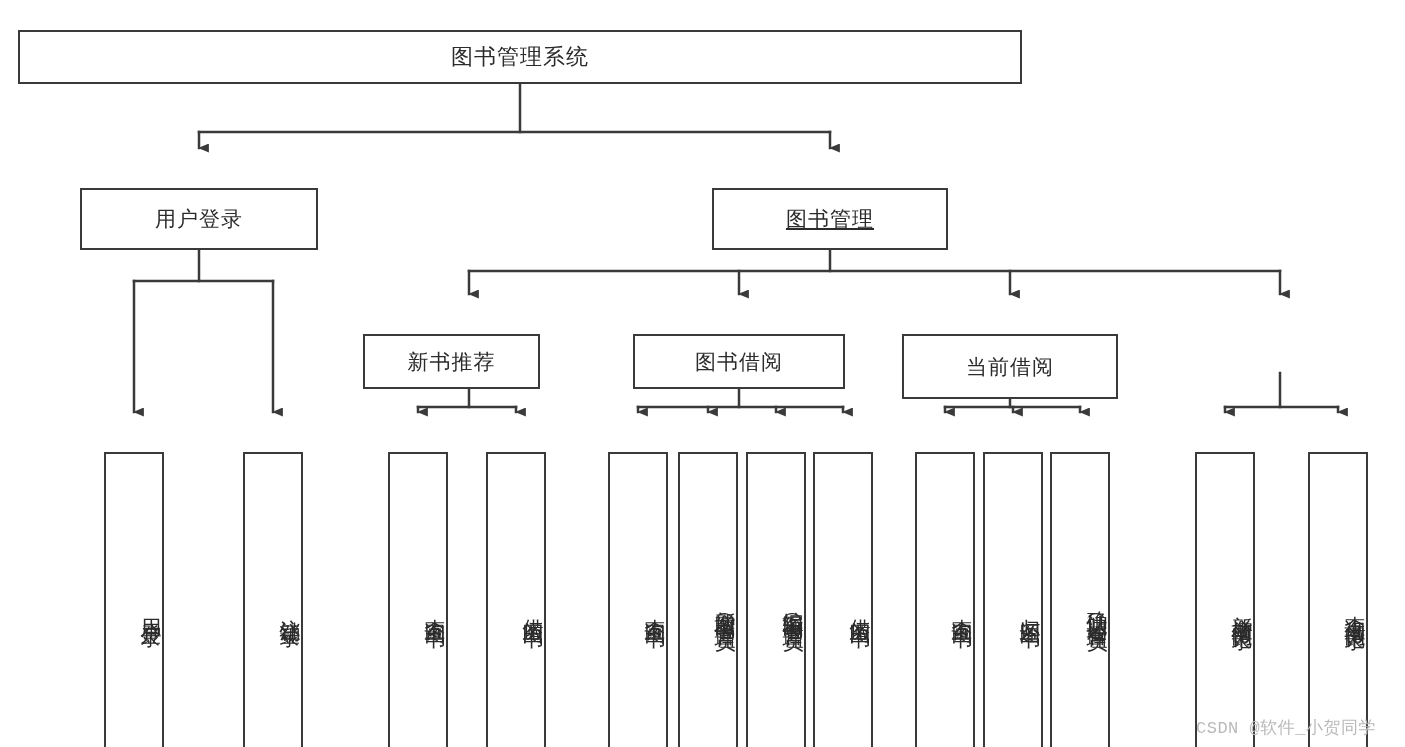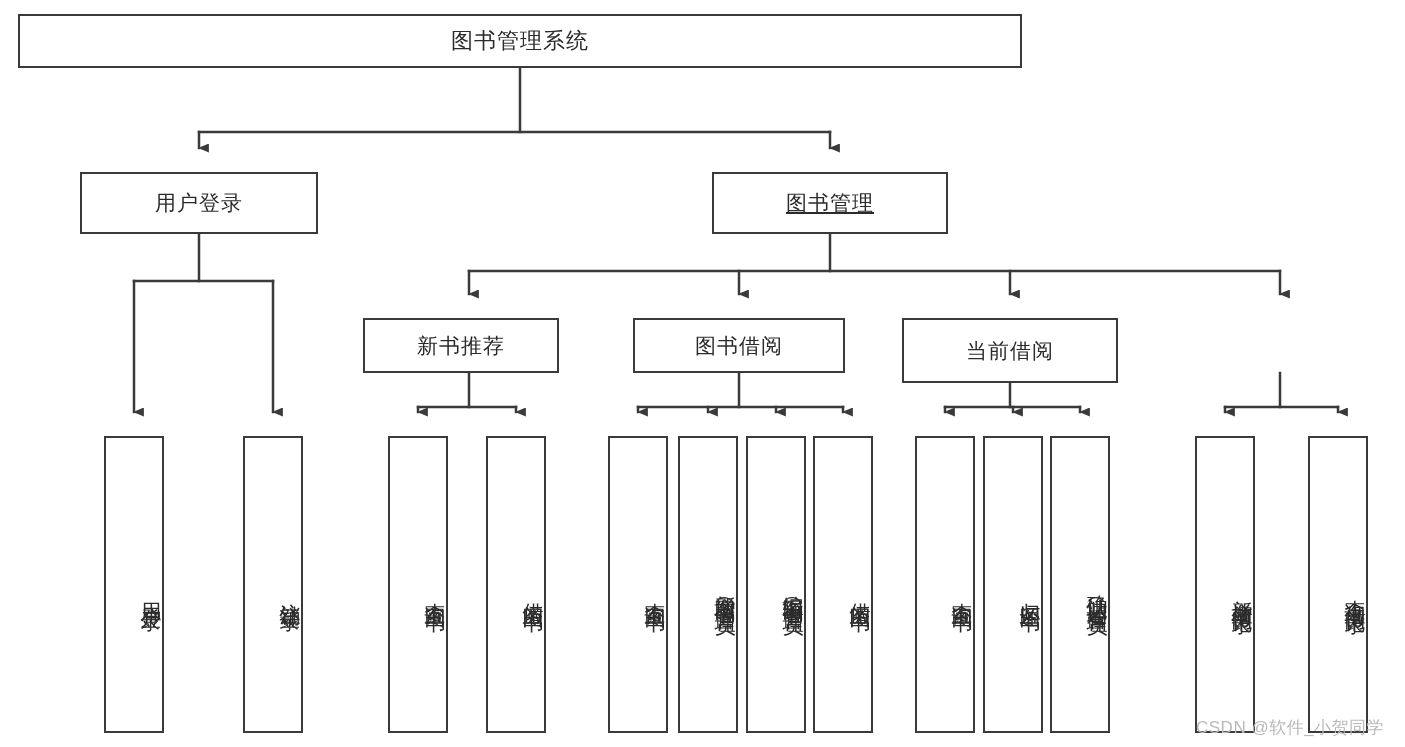--- a/index.html
+++ b/index.html
@@ -28,20 +28,21 @@
   }
   .node {
     position: absolute;
     box-sizing: border-box;
     background: #ffffff;
     border: 2px solid #3a3a3a;
     display: flex;
     align-items: center;
     justify-content: center;
     color: #2b2b2b;
+    margin-top: 16px;
   }
   .node.horiz {
     font-size: 21px;
     letter-spacing: 1px;
     line-height: 1.1;
     text-align: center;
   }
   .node.root {
     font-size: 22px;
   }
@@ -58,20 +59,21 @@
   .node-label {
     display: block;
     white-space: nowrap;
   }
   .watermark {
     position: absolute;
     font-size: 17px;
     color: #b9b9b9;
     white-space: nowrap;
     letter-spacing: 0.5px;
+    font-family: Liberation Mono, monospace;
   }
 </style>
 </head>
 <body>
 
 <div id="diagram-root">
 
   <svg class="connectors" viewBox="0 0 1405 747" xmlns="http://www.w3.org/2000/svg">
     <defs>
       <marker id="arrow" viewBox="0 0 10 12" refX="5" refY="11" markerWidth="9" markerHeight="11" orient="auto-start-reverse" markerUnits="userSpaceOnUse">
@@ -126,21 +128,21 @@
     <span class="node-label">图书管理系统</span>
   </div>
 
   <div class="node horiz" style="left:80px; top:172px; width:238px; height:62px;">
     <span class="node-label">用户登录</span>
   </div>
   <div class="node horiz" style="left:712px; top:172px; width:236px; height:62px;text-decoration:underline;">
     <span class="node-label">图书管理</span>
   </div>
 
-  <div class="node horiz" style="left:363px; top:318px; width:196px; height:55px;text-align:right;">
+  <div class="node horiz" style="left:363px; top:318px; width:177px; height:55px;text-align:right;">
     <span class="node-label">新书推荐</span>
   </div>
   <div class="node horiz" style="left:633px; top:318px; width:212px; height:55px;">
     <span class="node-label">图书借阅</span>
   </div>
   <div class="node horiz" style="left:902px; top:318px; width:216px; height:65px;">
     <span class="node-label">当前借阅</span>
   </div>
 
   <div class="node vert" style="left:104px; top:436px; width:60px; height:297px;">

